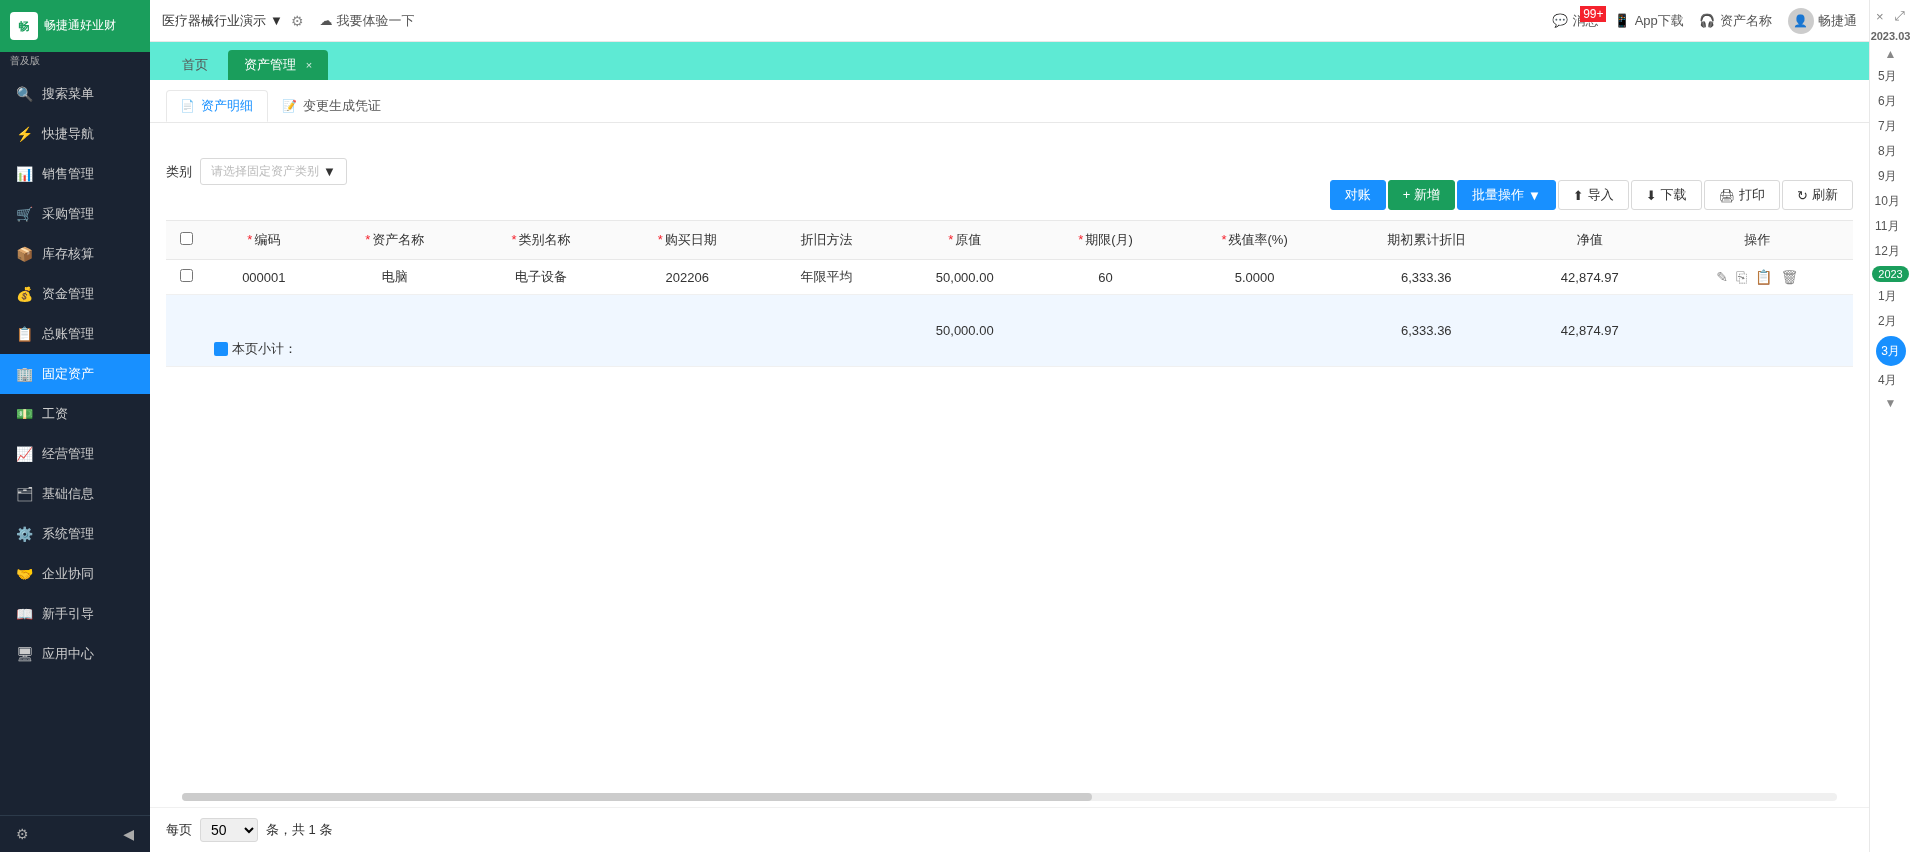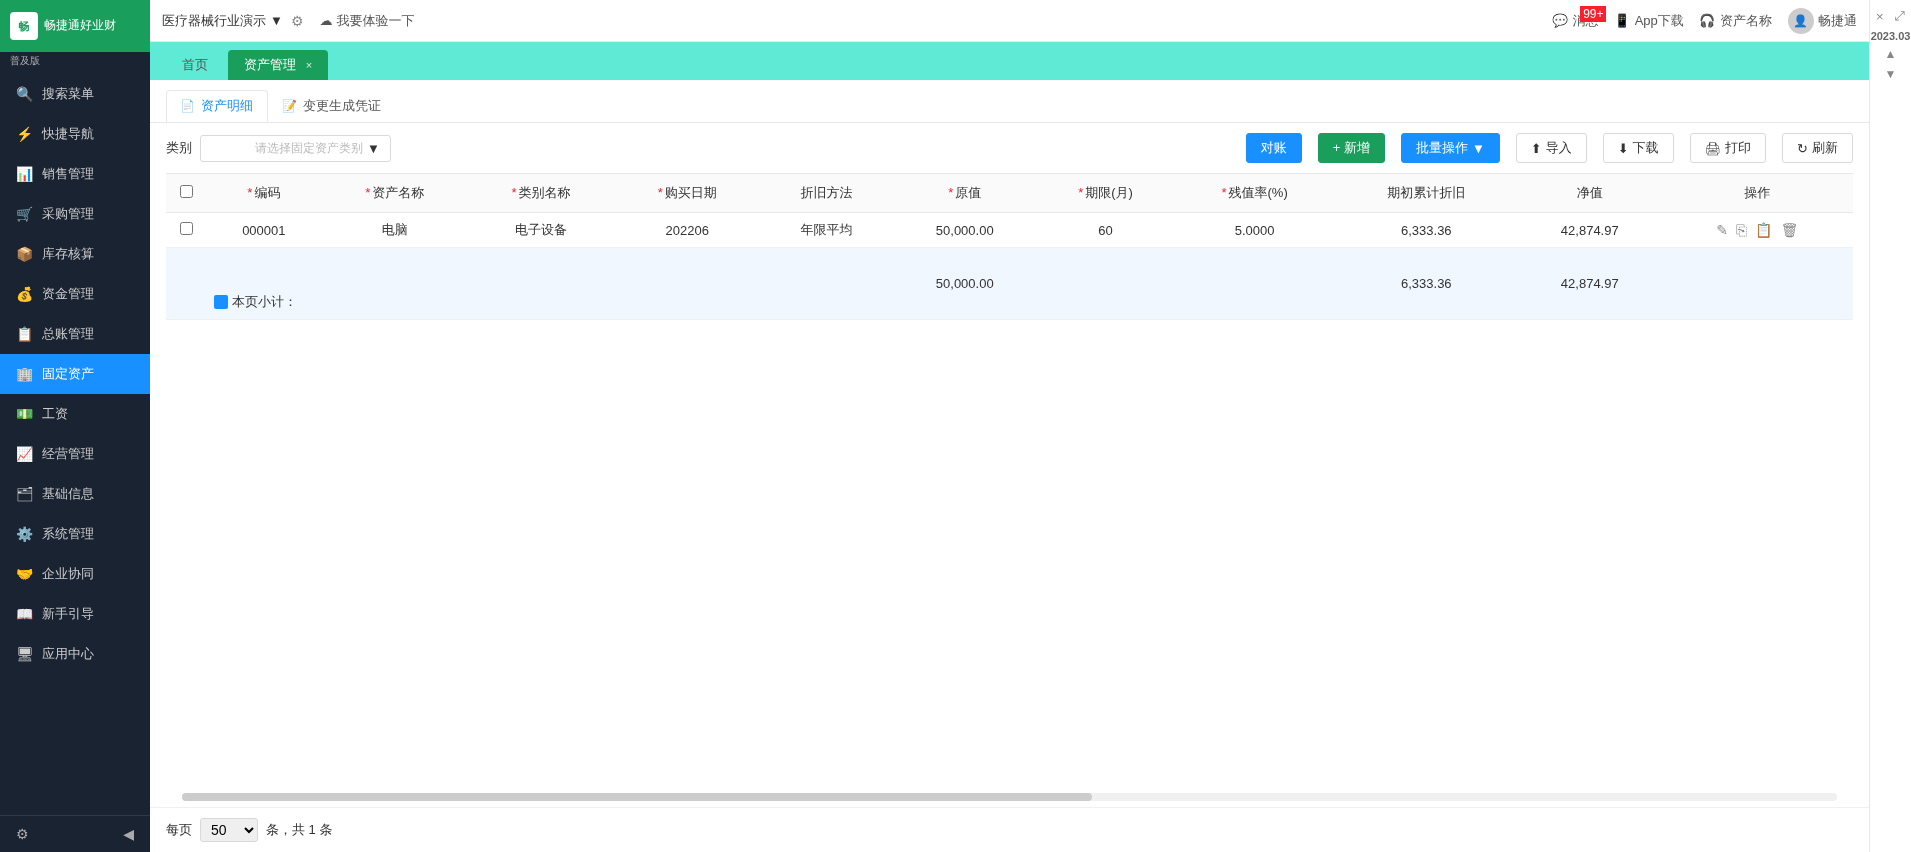--- a/index.html
+++ b/index.html
@@ -229,21 +229,22 @@
       display: flex;
       align-items: center;
       gap: 8px;
       padding: 10px 16px;
       flex-shrink: 0;
     }
     .toolbar-right {
       margin-left: auto;
       display: flex;
       align-items: flex-end;
-      gap: 16px;
+      gap: 2px;
+      margin-top: 47px;
     }
     .btn {
       padding: 5px 14px;
       border-radius: 3px;
       border: 1px solid #d9d9d9;
       background: #fff;
       cursor: pointer;
       font-size: 13px;
       color: #333;
       display: inline-flex;
@@ -572,21 +573,21 @@
       <div class="sub-tab">
         <span class="sub-tab-icon">📝</span>
         <span>变更生成凭证</span>
       </div>
       <div style="flex:1"></div>
     </div>
 
     <div class="toolbar">
       <div class="filter-label">类别</div>
       <div class="filter-select">
-        <span style="color:#bbb;font-size:12px;margin-left:44px;">请选择固定资产类别</span>
+        <span style="color:#bbb;font-size:12px;">请选择固定资产类别</span>
         <span style="margin-left:auto;">▼</span>
       </div>
       <div class="toolbar-right">
         <button class="btn btn-primary">
           <span>对账</span>
         </button>
         <button class="btn btn-green">
           <span>+ 新增</span>
         </button>
         <button class="btn btn-batch">
@@ -693,14 +694,29 @@
   </div>
 </div>
 
 <div class="right-sidebar">
   <div class="right-sidebar-top">
     <span class="right-sidebar-close">×</span>
     <span class="right-sidebar-expand">⤢</span>
   </div>
   <div class="year-label">2023.03</div>
   <span class="nav-arrow">▲</span>
+  <div id="right-sidebar-months">
+      <div class="month-item">5月</div>
+      <div class="month-item">6月</div>
+      <div class="month-item">7月</div>
+      <div class="month-item">8月</div>
+      <div class="month-item">9月</div>
+      <div class="month-item">10月</div>
+      <div class="month-item">11月</div>
+      <div class="month-item">12月</div>
+      <div class="month-item year-tag">2023</div>
+      <div class="month-item">1月</div>
+      <div class="month-item">2月</div>
+      <div class="month-item current">3月</div>
+      <div class="month-item">4月</div>
+    </div>
   <span class="nav-arrow">▼</span>
 </div>
 
 </body></html>

